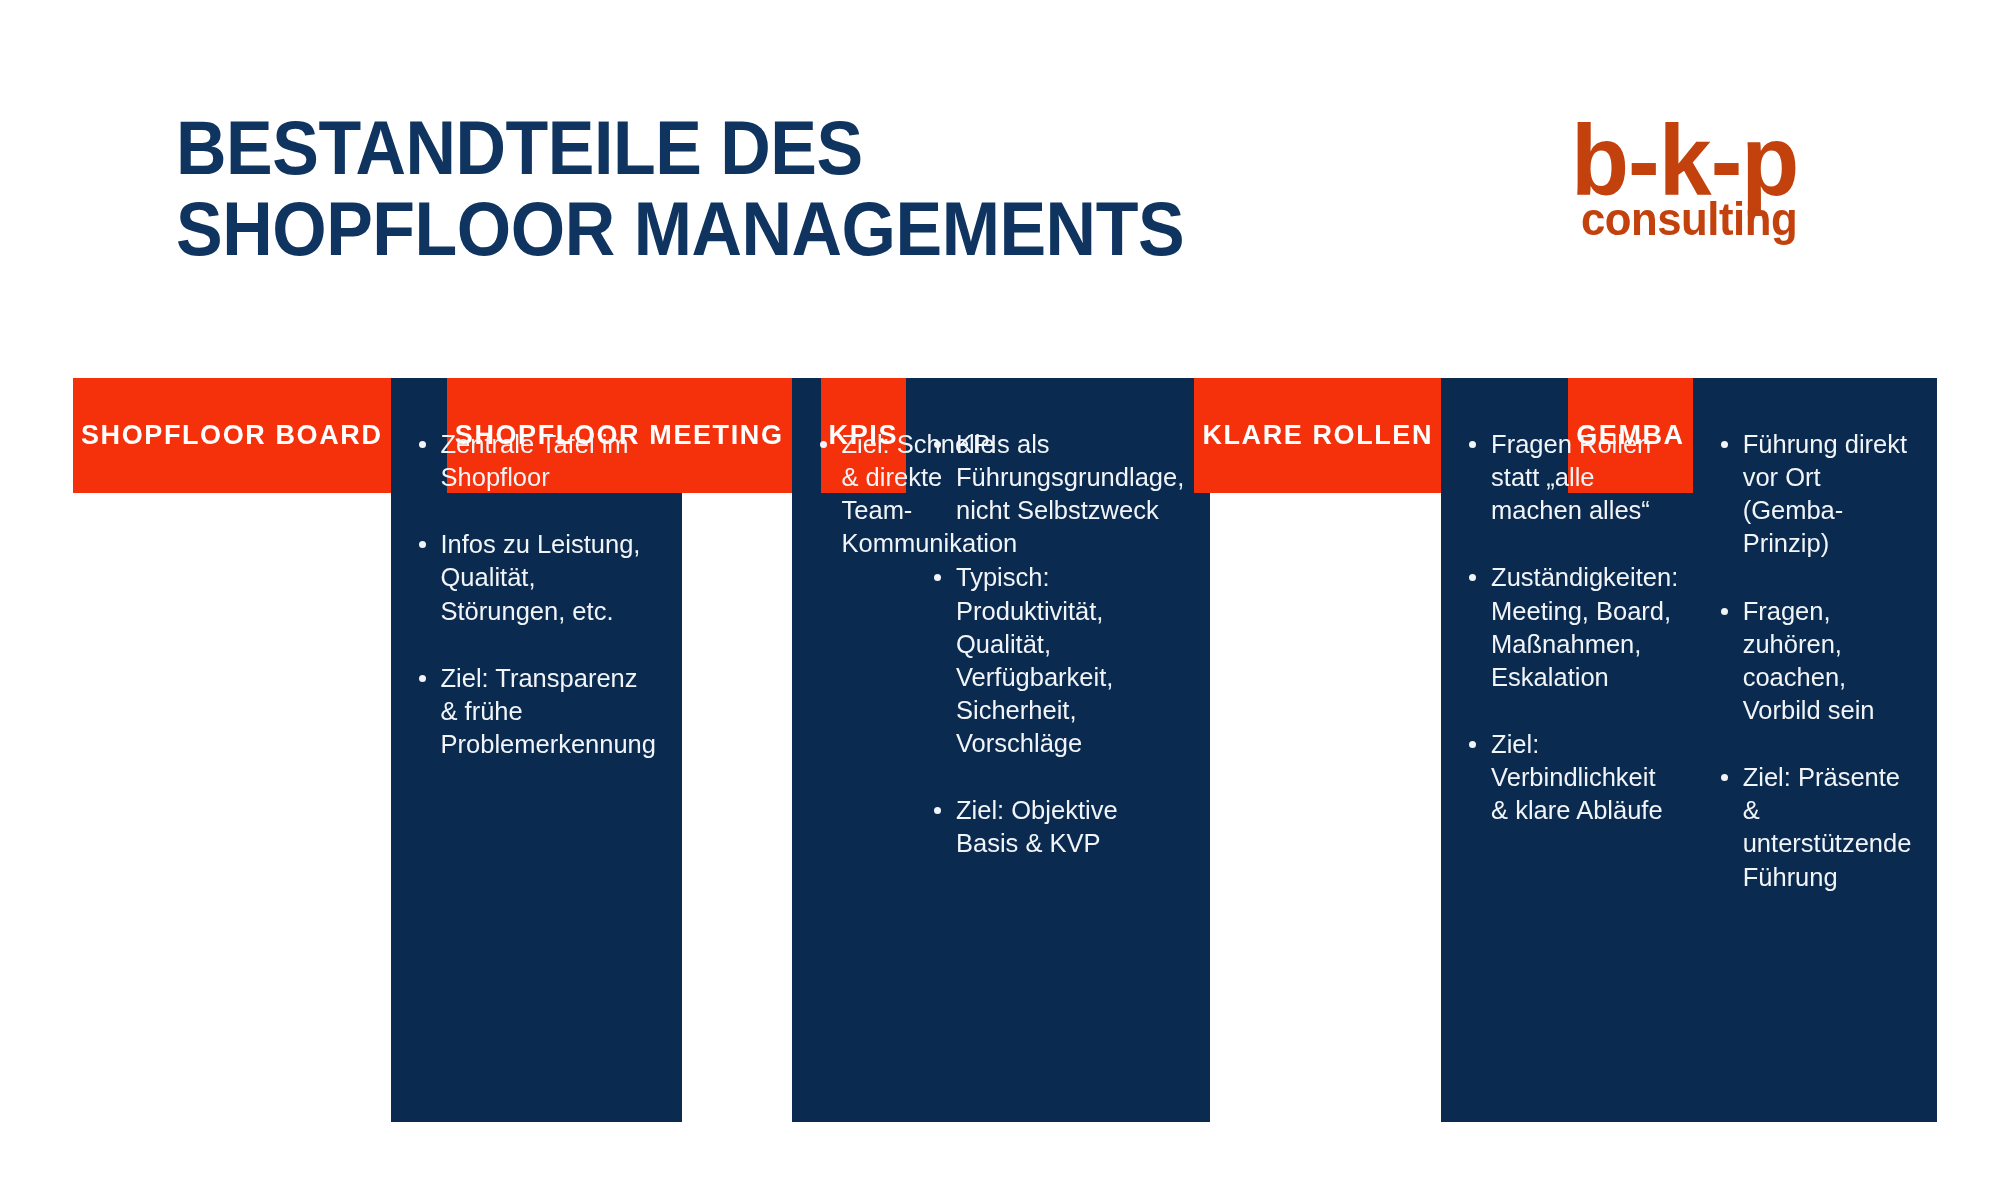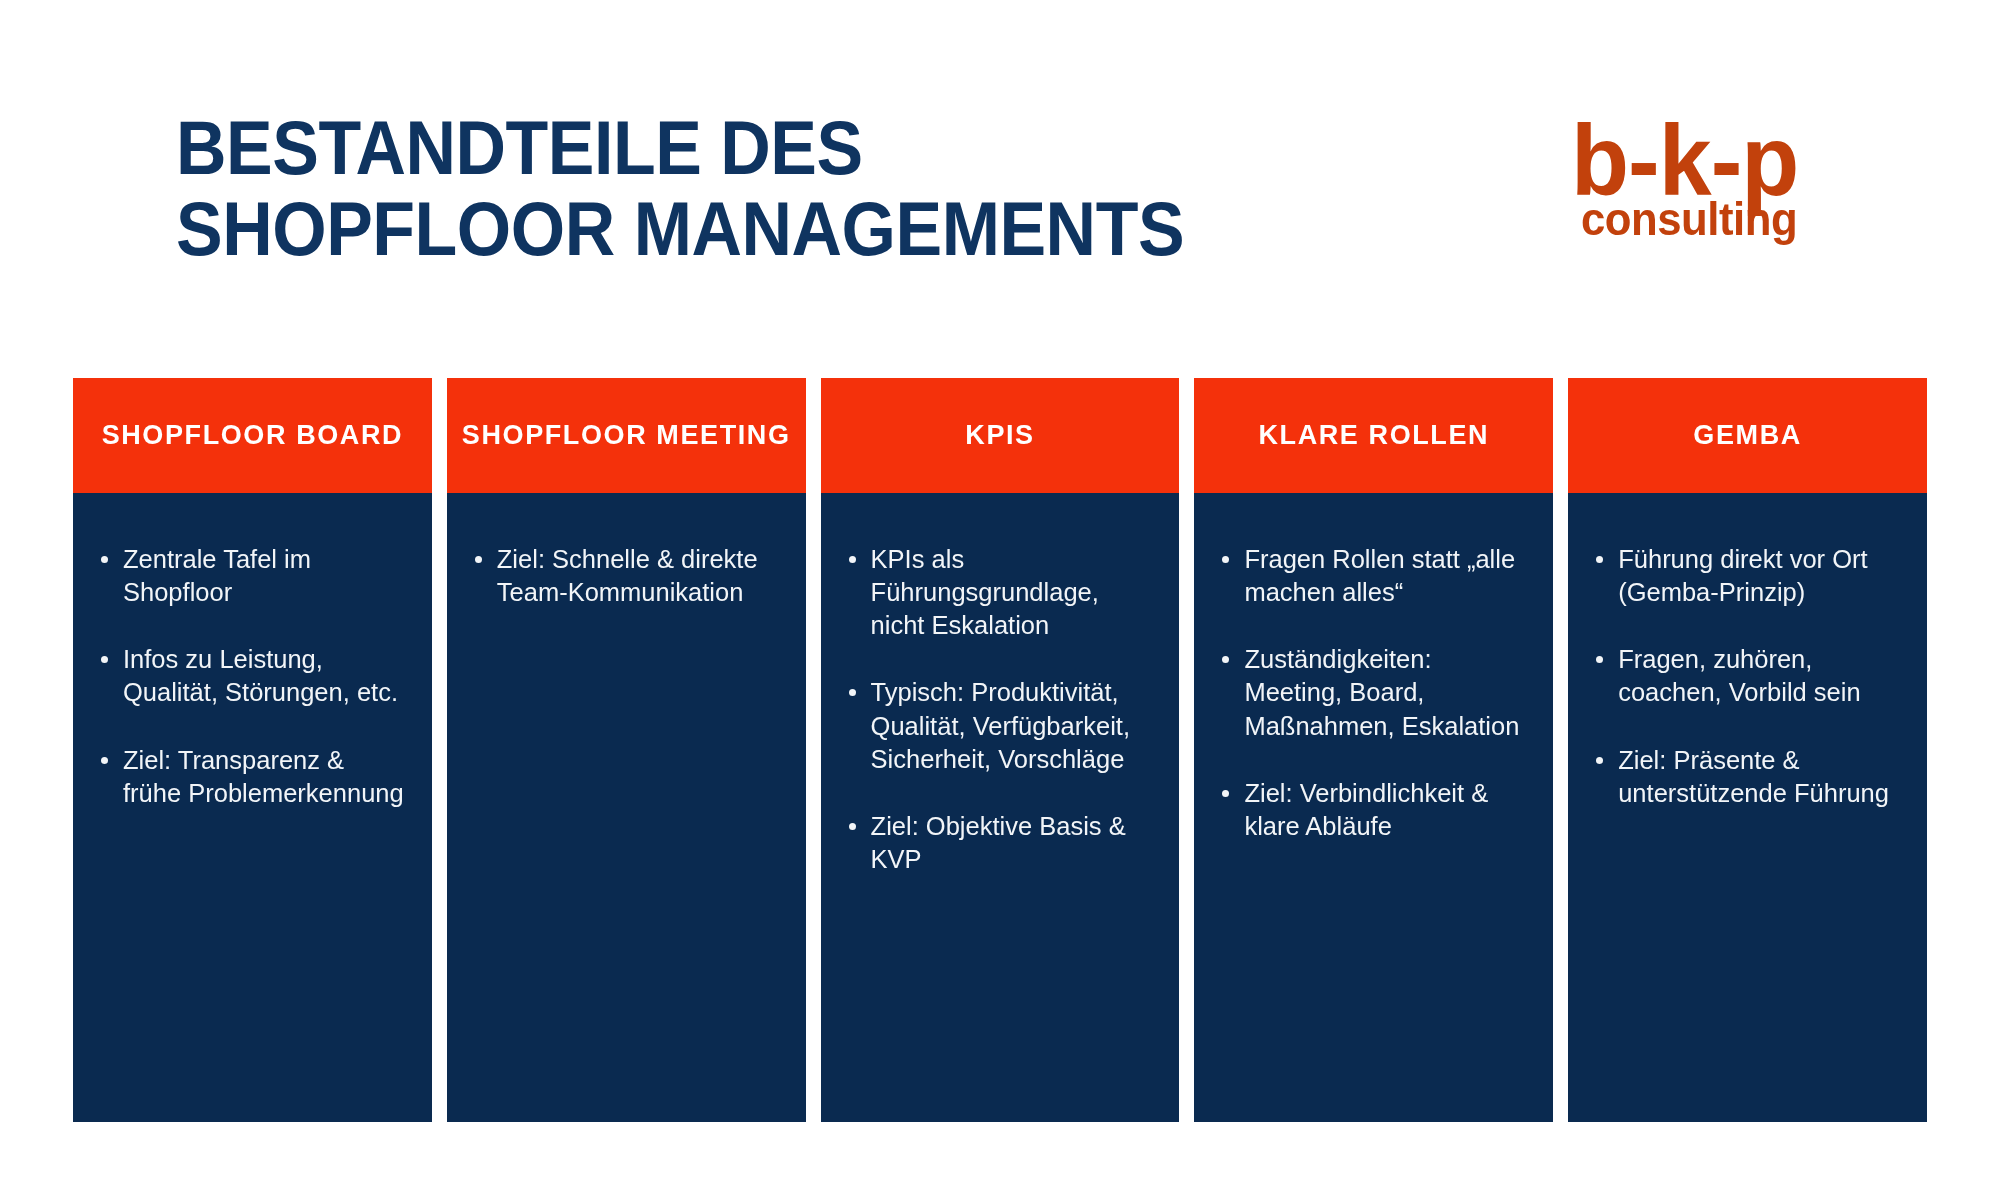--- a/index.html
+++ b/index.html
@@ -93,21 +93,20 @@
     top: 378px;
     width: 1854px;
     height: 744px;
     display: flex;
     gap: 15px;
   }
 
   .column {
     flex: 1 1 0;
     display: flex;
-    flex-direction: column;
     min-width: 0;
   }
 
   .col-header {
     height: 115px;
     background: #F4310B;
     display: flex;
     align-items: center;
     justify-content: center;
     box-sizing: border-box;
@@ -201,21 +200,21 @@
         </ul>
       </div>
     </div>
 
     <div class="column">
       <div class="col-header">
         <span class="col-header-label">KPIs</span>
       </div>
       <div class="col-body">
         <ul class="bullets">
-          <li>KPIs als Führungsgrundlage, nicht Eskalation</li>
+          <li>KPIs als Führungsgrundlage, nicht Selbstzweck</li>
           <li>Typisch: Produktivität, Qualität, Verfügbarkeit, Sicherheit, Vorschläge</li>
           <li>Ziel: Objektive Basis &amp; KVP</li>
         </ul>
       </div>
     </div>
 
     <div class="column">
       <div class="col-header">
         <span class="col-header-label">Klare Rollen</span>
       </div>

